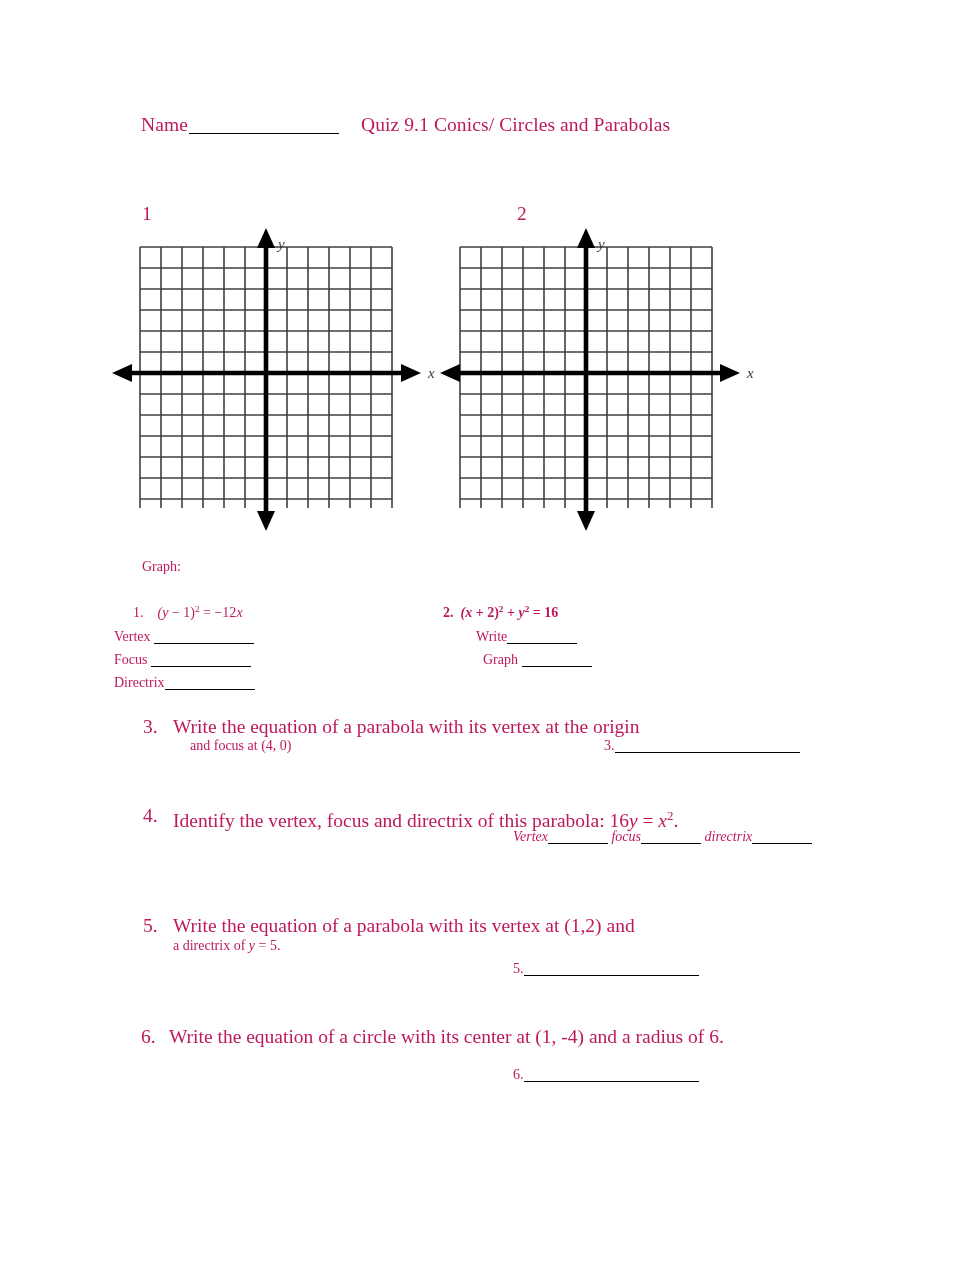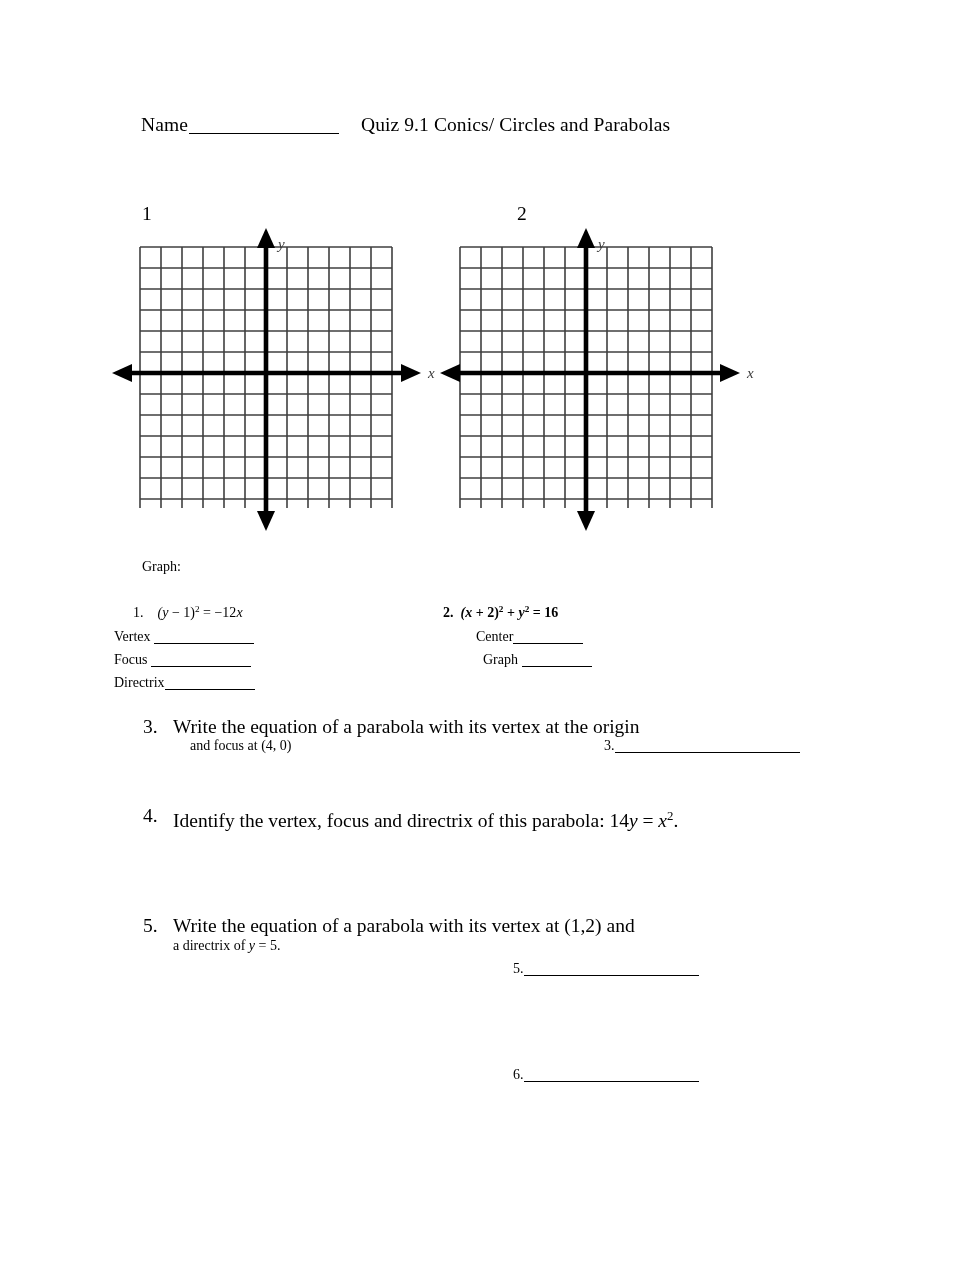--- a/index.html
+++ b/index.html
@@ -6,21 +6,21 @@
     margin: 0;
     padding: 0;
     background: #ffffff;
   }
   .page {
     position: relative;
     width: 852px;
     height: 1266px;
     background: #ffffff;
     font-family: "Liberation Serif", "DejaVu Serif", serif;
-    color: #000000;
+    color: #be185d;
     overflow: hidden;
   }
 
   
   .header-row {
     position: absolute;
     left: 141px;
     top: 114px;
     font-size: 19.5px;
     white-space: nowrap;
@@ -216,46 +216,54 @@
   </div>
   <div class="txt" style="left:114px; top:676px;">
     <span>Directrix</span><span class="ul ul-90"></span>
   </div>
 
   <div class="txt" style="left:443px; top:605px;font-weight:bold;">
     <span>2.</span><span style="display:inline-block;width:7px;"></span><span class="math">(</span><span class="math">x</span><span class="up"> + 2)</span><sup class="exp">2</sup><span class="up"> + </span><span class="math">y</span><sup class="exp">2</sup><span class="up"> = 16</span>
   </div>
 
   <div class="txt" style="left:476px; top:630px;">
-    <span>Center</span><span class="ul ul-70"></span>
+    <span>Write</span><span class="ul ul-70"></span>
   </div>
   <div class="txt" style="left:483px; top:653px;">
     <span>Graph</span>
     <span class="ul ul-70"></span>
   </div>
 
   <div class="q-wrap" style="left:143px; top:716px;">
     <span class="q-num">3.</span><span class="q-body">Write the equation of a parabola with its vertex at the origin</span>
   </div>
   <div class="txt" style="left:173px; top:739px;margin-left:17px;">and focus at (4, 0)</div>
   <div class="txt" style="left:604px; top:739px;">
     <span>3.</span><span class="ul ul-185"></span>
   </div>
 
   <div class="q-wrap" style="left:143px; top:805px;">
-    <span class="q-num">4.</span><span class="q-body"><span>Identify the vertex, focus and directrix of this parabola:  14</span><span class="math">y</span><span class="up"> = </span><span class="math">x</span><sup class="exp">2</sup><span class="up">.</span></span>
+    <span class="q-num">4.</span><span class="q-body"><span>Identify the vertex, focus and directrix of this parabola:  16</span><span class="math">y</span><span class="up"> = </span><span class="math">x</span><sup class="exp">2</sup><span class="up">.</span></span>
+  </div>
+  <div class="txt it" style="left:513px; top:830px;">
+    <span>Vertex</span><span class="ul ul-60"></span>
+    <span>focus</span><span class="ul ul-60"></span>
+    <span>directrix</span><span class="ul ul-60"></span>
   </div>
 
   <div class="q-wrap" style="left:143px; top:915px;">
     <span class="q-num">5.</span><span class="q-body">Write the equation of a parabola with its vertex at (1,2) and</span>
   </div>
   <div class="txt" style="left:173px; top:939px;">
     <span>a directrix of </span><span class="math">y</span><span class="up"> = 5.</span>
   </div>
   <div class="txt" style="left:513px; top:962px;">
     <span>5.</span><span class="ul ul-175"></span>
   </div>
 
+  <div class="q-wrap" style="left:141px; top:1026px;">
+    <span class="q-num" style="width:28px;">6.</span><span class="q-body">Write the equation of a circle with its center at (1, -4) and a radius of 6.</span>
+  </div>
   <div class="txt" style="left:513px; top:1068px;">
     <span>6.</span><span class="ul ul-175"></span>
   </div>
 
 </div>
 
 </body></html>

